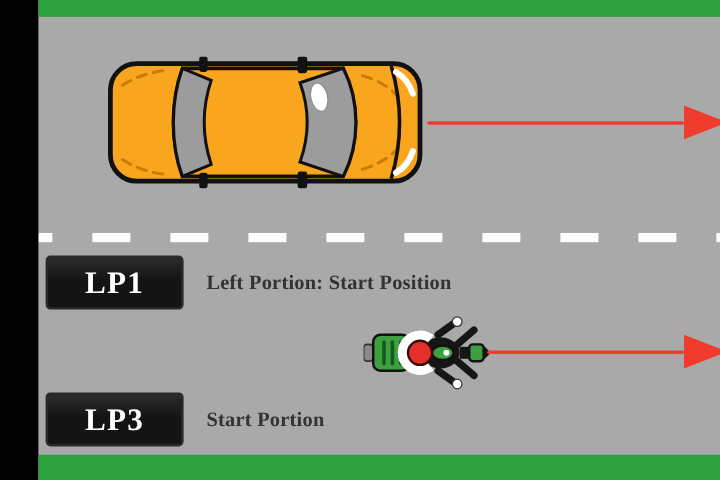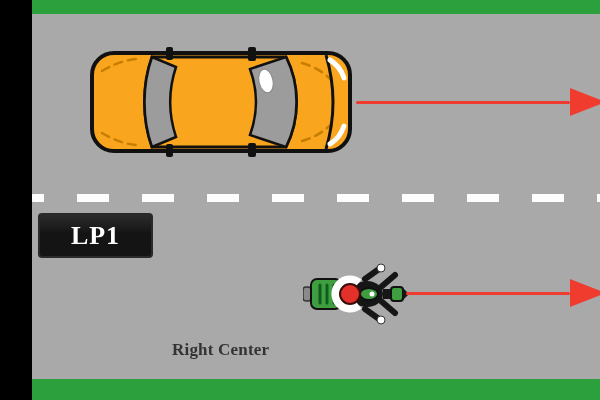--- a/index.html
+++ b/index.html
@@ -108,27 +108,31 @@
     <div class="shaft"></div>
     <div class="head"></div>
   </div>
 
   <div class="lane-line"></div>
 
   <div class="lp-row r1">
     <div class="lp-box">
       <span class="lp-code">LP1</span>
     </div>
+    <div class="lp-label">Left Portion: Start Position</div>
   </div>
 
   <div class="lp-row r2">
   </div>
 
   <div class="lp-row r3">
-    <div class="lp-label">Right Center</div>
+    <div class="lp-box">
+      <span class="lp-code">LP3</span>
+    </div>
+    <div class="lp-label">Start Portion</div>
   </div>
 
   <svg class="moto-svg" viewBox="0 0 106 62" aria-hidden="true">
     <rect class="m-knob" x="0" y="24" width="8" height="14" rx="3"></rect>
     <rect class="m-green" x="8" y="16" width="30" height="30" rx="6"></rect>
     <line class="m-stripe" x1="17" y1="22" x2="17" y2="40"></line>
     <line class="m-stripe" x1="24" y1="22" x2="24" y2="40"></line>
     <line class="m-stripe" x1="31" y1="22" x2="31" y2="40"></line>
     <rect class="m-dark" x="36" y="26" width="12" height="10"></rect>
 

